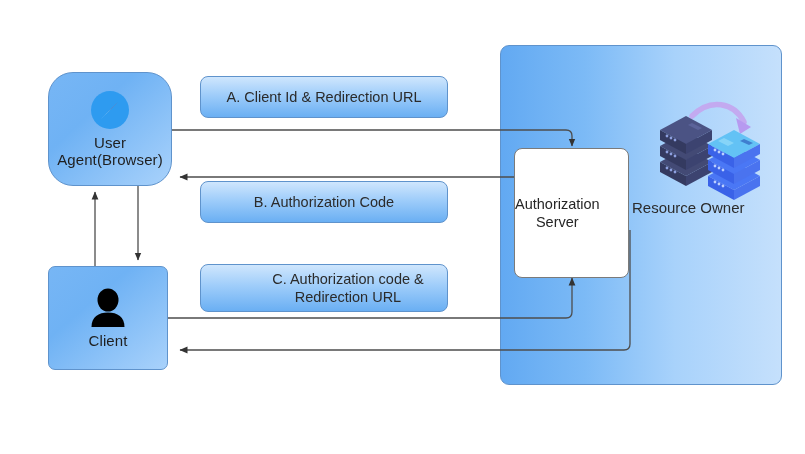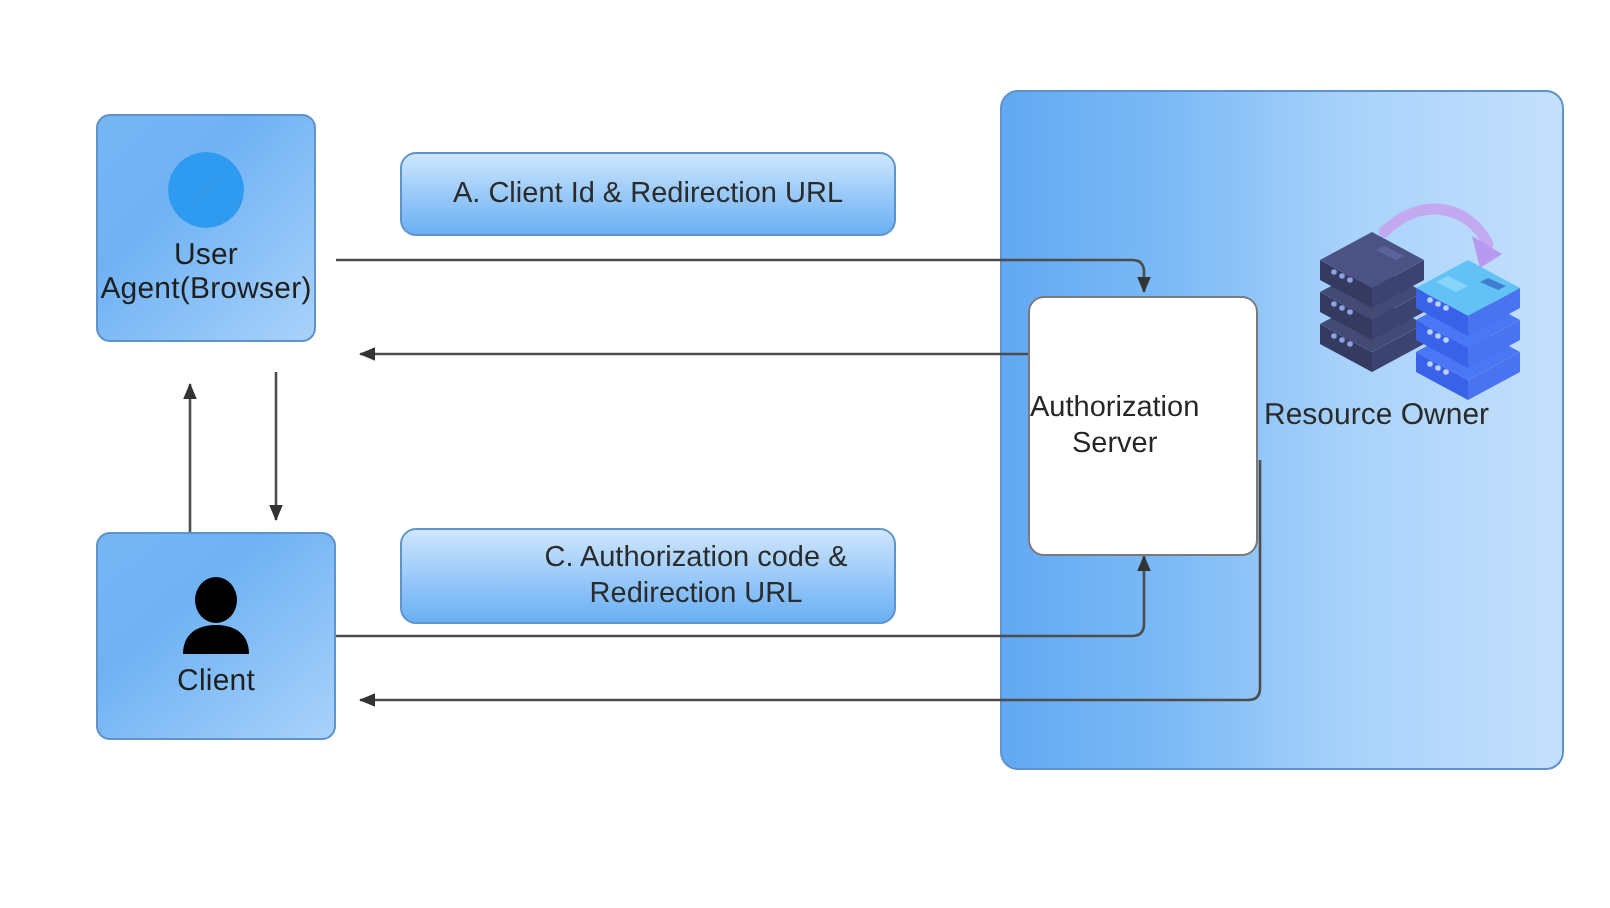--- a/index.html
+++ b/index.html
@@ -145,21 +145,21 @@
 
     <g>
       <path d="M95,266 L95,192" fill="none" stroke="#4d4d4d" stroke-width="1.3" marker-end="url(#arrowhead)"></path>
     </g>
 
     <g>
       <path d="M138,186 L138,260" fill="none" stroke="#4d4d4d" stroke-width="1.3" marker-end="url(#arrowhead)"></path>
     </g>
   </svg>
 
-  <div class="node actor-box" style="left:48px; top:57px; width:110px; height:114px;">
+  <div class="node actor-box" style="left:48px; top:72px; width:124px; height:114px;border-radius:25px;">
     <span class="icon-wrap" style="position:relative; width:42px; height:42px; display:block;">
       <svg width="42" height="42" viewBox="0 0 42 42">
         <circle cx="21" cy="21" r="19" fill="#2e9bf0"></circle>
         <polygon points="31,11 23.6,18.4 21,21" fill="#ef3b36"></polygon>
         <polygon points="31,11 21,21 18.4,23.6" fill="#e8564f"></polygon>
         <polygon points="11,31 18.4,23.6 21,21" fill="#ffffff"></polygon>
         <polygon points="11,31 21,21 23.6,18.4" fill="#e6e6e6"></polygon>
       </svg>
     </span>
     <span class="actor-label">User
@@ -241,20 +241,23 @@
       </g>
     </svg>
   </div>
 
   <div class="panel-label" style="left:632px; top:199px; width:168px;">Resource Owner</div>
 
   <div class="msg-box" style="left:200px; top:76px; width:248px; height:42px;">
     <span>A. Client Id &amp; Redirection URL</span>
   </div>
 
+  <div class="msg-box" style="left:200px; top:181px; width:248px; height:42px;">
+    <span>B. Authorization Code</span>
+  </div>
 
   <div class="msg-box" style="left:200px; top:264px; width:248px; height:48px;">
     <span style="white-space: pre-line; margin-left: 48px;">C. Authorization code &amp;
 Redirection URL</span>
   </div>
 
 
 </div>
 
 </body></html>

